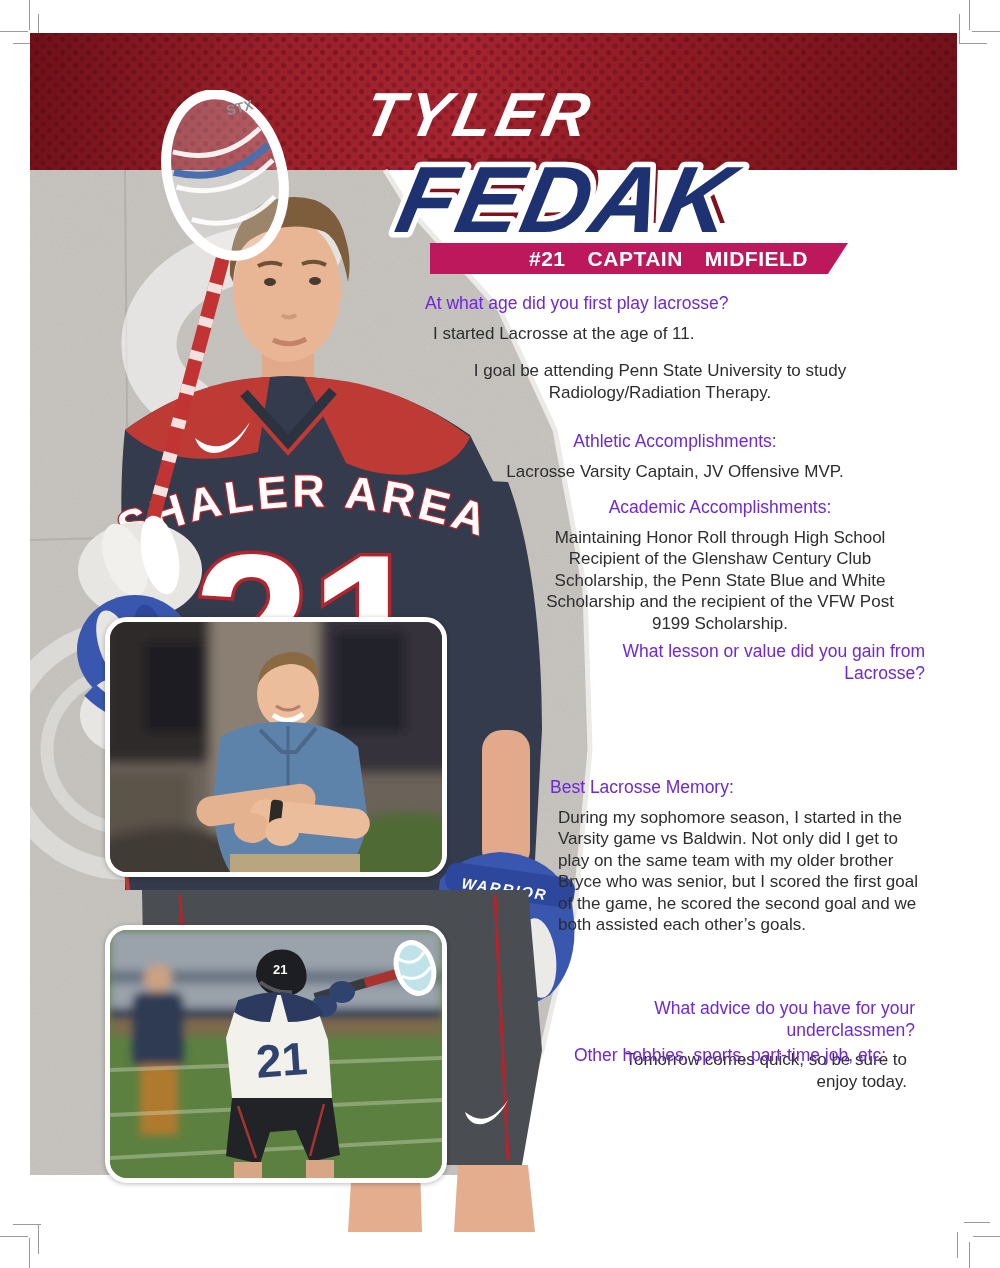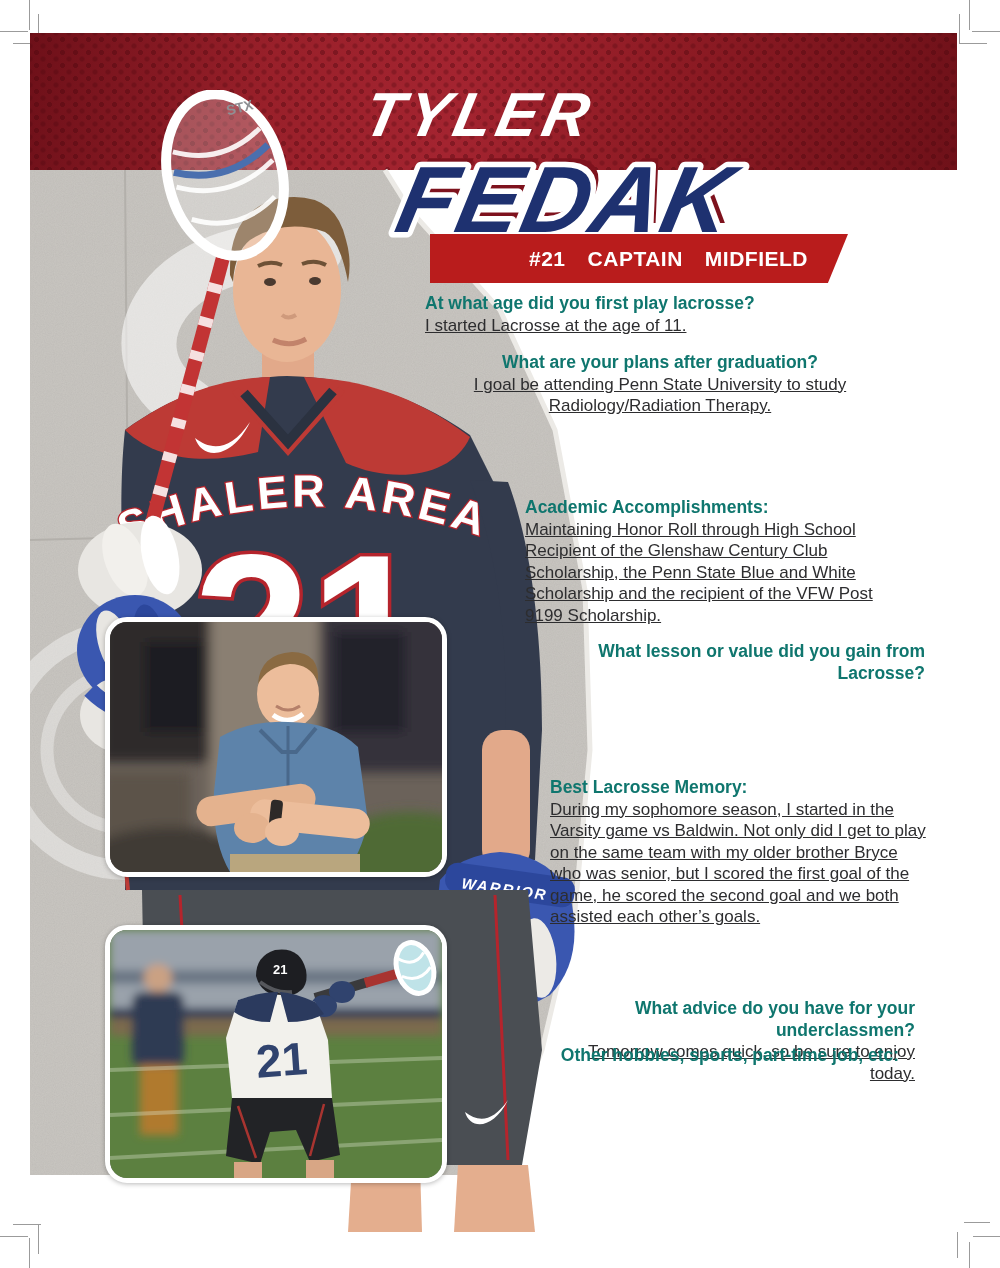--- a/index.html
+++ b/index.html
@@ -9,29 +9,29 @@
   
   .band{position:absolute;left:30px;top:33px;width:927px;height:137px;
         background:
           radial-gradient(circle, rgba(70,5,12,.35) 2.2px, rgba(0,0,0,0) 2.8px),
           radial-gradient(circle, rgba(70,5,12,.28) 2.2px, rgba(0,0,0,0) 2.8px),
           linear-gradient(100deg,#6e1019 0%,#99202a 26%,#a42430 46%,#8e1b24 68%,#6f1119 100%);
         background-size:13px 13px,13px 13px,100% 100%;
         background-position:0 0,6.5px 6.5px,0 0;}
   .title-svg{position:absolute;overflow:visible;}
   
-  .badge{position:absolute;left:430px;top:234px;width:418px;height:49px;background:#b91c1c;
+  .badge{position:absolute;left:430px;top:243px;width:418px;height:31px;background:#be185d;
          clip-path:polygon(0 0,100% 0,95.2% 100%,0 100%);
          display:flex;align-items:center;justify-content:flex-end;padding-right:40px;box-sizing:border-box;
          color:#fff;font-weight:bold;font-size:21px;letter-spacing:.5px;}
   .badge span{margin-left:22px;}
   
   .qa{position:absolute;font-size:17px;line-height:21.5px;color:#2d2d2f;}
-  .qa h3{margin:0;font-size:17.5px;line-height:21.5px;color:#0f766e;font-weight:bold;}
-  .qa p{margin:0;text-decoration:underline;}
+  .qa h3{margin:0;font-size:17.5px;line-height:21.5px;color:#6d28d9;font-weight:normal;}
+  .qa p{margin:8px;}
   
   .photo{position:absolute;border:5px solid #ffffff;border-radius:22px;overflow:hidden;
          box-shadow:0 1px 5px rgba(0,0,0,.28);background:#777;}
   .photo svg{display:block;}
   .hero-svg{position:absolute;left:30px;top:90px;}
 </style>
 </head>
 <body>
 
 <div class="page">
@@ -176,24 +176,27 @@
     <span>#21</span>
     <span>CAPTAIN</span>
     <span>MIDFIELD</span>
   </div>
 
   <div class="qa" style="left:425px;top:293px;width:380px;text-align:left">
     <h3>At what age did you first play lacrosse?</h3>
     <p>I started Lacrosse at the age of 11.</p>
   </div>
   <div class="qa" style="left:460px;top:352px;width:400px;text-align:center">
-    <h3>What are your plans after graduation?</h3>
     <p>I goal be attending Penn State University to study Radiology/Radiation Therapy.</p>
   </div>
-  <div class="qa" style="left:525px;top:497px;width:390px;text-align:left">
+  <div class="qa" style="left:480px;top:431px;width:390px;text-align:center">
+    <h3>Athletic Accomplishments:</h3>
+    <p>Lacrosse Varsity Captain, JV Offensive MVP.</p>
+  </div>
+  <div class="qa" style="left:525px;top:497px;width:390px;text-align:center">
     <h3>Academic Accomplishments:</h3>
     <p>Maintaining Honor Roll through High School Recipient of the Glenshaw Century Club Scholarship, the Penn State Blue and White Scholarship and the recipient of the VFW Post 9199 Scholarship.</p>
   </div>
   <div class="qa" style="left:565px;top:641px;width:360px;text-align:right">
     <h3>What lesson or value did you gain from Lacrosse?</h3>
   </div>
   <div class="qa" style="left:550px;top:777px;width:380px;text-align:left">
     <h3>Best Lacrosse Memory:</h3>
     <p>During my sophomore season, I started in the Varsity game vs Baldwin. Not only did I get to play on the same team with my older brother Bryce who was senior, but I scored the first goal of the game, he scored the second goal and we both assisted each other’s goals.</p>
   </div>

